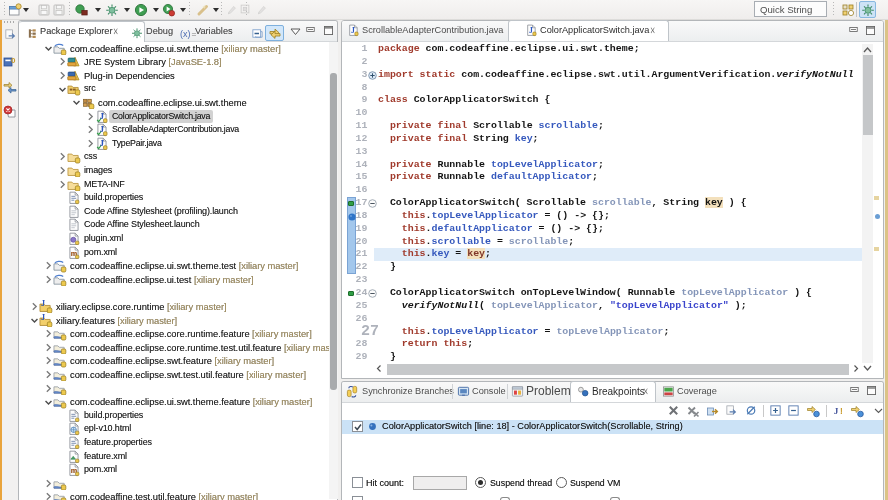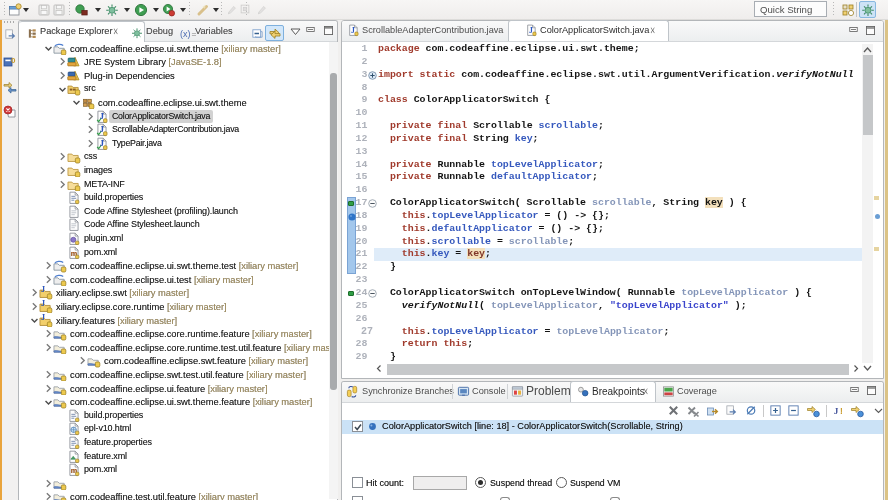--- a/index.html
+++ b/index.html
@@ -510,29 +510,20 @@
     </div>
 <div class="trow" style="left:0;top:230.7px;width:318px;">
       <svg class="abs" style="left:23px;top:0px" width="13" height="13" viewBox="0 0 14 14">
         <use href="#chevR"></use>
       </svg>
       <svg class="abs" style="left:34px;top:0px" width="13.6" height="13.6" viewBox="0 0 14 14">
         <use href="#prj"></use>
       </svg>
       <div class="abs fP" style="left:51px;top:0;">com.codeaffine.eclipse.ui.test<span class="dec"> [xiliary master]</span></div>
     </div>
-<div class="trow" style="left:0;top:244.3px;width:318px;">
-      <svg class="abs" style="left:9px;top:0px" width="13" height="13" viewBox="0 0 14 14">
-        <use href="#chevR"></use>
-      </svg>
-      <svg class="abs" style="left:20px;top:0px" width="13.6" height="13.6" viewBox="0 0 14 14">
-        <use href="#jprj"></use>
-      </svg>
-      <div class="abs fP" style="left:37px;top:0;">xiliary.eclipse.swt<span class="dec"> [xiliary master]</span></div>
-    </div>
 <div class="trow" style="left:0;top:257.9px;width:318px;">
       <svg class="abs" style="left:9px;top:0px" width="13" height="13" viewBox="0 0 14 14">
         <use href="#chevR"></use>
       </svg>
       <svg class="abs" style="left:20px;top:0px" width="13.6" height="13.6" viewBox="0 0 14 14">
         <use href="#jprj"></use>
       </svg>
       <div class="abs fP" style="left:37px;top:0;">xiliary.eclipse.core.runtime<span class="dec"> [xiliary master]</span></div>
     </div>
 <div class="trow" style="left:0;top:271.5px;width:318px;">
@@ -555,21 +546,21 @@
     </div>
 <div class="trow" style="left:0;top:298.7px;width:318px;">
       <svg class="abs" style="left:23px;top:0px" width="13" height="13" viewBox="0 0 14 14">
         <use href="#chevR"></use>
       </svg>
       <svg class="abs" style="left:34px;top:0px" width="13.6" height="13.6" viewBox="0 0 14 14">
         <use href="#featp"></use>
       </svg>
       <div class="abs fP" style="left:51px;top:0;">com.codeaffine.eclipse.core.runtime.test.util.feature<span class="dec"> [xiliary maste</span></div>
     </div>
-<div class="trow" style="left:0;top:312.3px;width:318px;margin-left:34px;">
+<div class="trow" style="left:0;top:312.3px;width:318px;">
       <svg class="abs" style="left:23px;top:0px" width="13" height="13" viewBox="0 0 14 14">
         <use href="#chevR"></use>
       </svg>
       <svg class="abs" style="left:34px;top:0px" width="13.6" height="13.6" viewBox="0 0 14 14">
         <use href="#featp"></use>
       </svg>
       <div class="abs fP" style="left:51px;top:0;">com.codeaffine.eclipse.swt.feature<span class="dec"> [xiliary master]</span></div>
     </div>
 <div class="trow" style="left:0;top:325.9px;width:318px;">
       <svg class="abs" style="left:23px;top:0px" width="13" height="13" viewBox="0 0 14 14">
@@ -580,21 +571,20 @@
       </svg>
       <div class="abs fP" style="left:51px;top:0;">com.codeaffine.eclipse.swt.test.util.feature<span class="dec"> [xiliary master]</span></div>
     </div>
 <div class="trow" style="left:0;top:339.5px;width:318px;">
       <svg class="abs" style="left:23px;top:0px" width="13" height="13" viewBox="0 0 14 14">
         <use href="#chevR"></use>
       </svg>
       <svg class="abs" style="left:34px;top:0px" width="13.6" height="13.6" viewBox="0 0 14 14">
         <use href="#featp"></use>
       </svg>
-      <div class="abs fP" style="left:51px;top:0;">com.codeaffine.eclipse.ui.feature<span class="dec"> [xiliary master]</span></div>
     </div>
 <div class="trow" style="left:0;top:353.1px;width:318px;">
       <svg class="abs" style="left:23px;top:0.5px" width="13" height="13" viewBox="0 0 14 14">
         <use href="#chevD"></use>
       </svg>
       <svg class="abs" style="left:34px;top:0px" width="13.6" height="13.6" viewBox="0 0 14 14">
         <use href="#featp"></use>
       </svg>
       <div class="abs fP" style="left:51px;top:0;">com.codeaffine.eclipse.ui.swt.theme.feature<span class="dec"> [xiliary master]</span></div>
     </div>
@@ -720,21 +710,21 @@
 <div class="abs mono num" style="left:0;top:232.1px;width:25.5px;text-align:right;font-size:9.92px;line-height:12.84px;">23</div>
 <div class="abs mono num" style="left:0;top:245.0px;width:25.5px;text-align:right;font-size:9.92px;line-height:12.84px;">24</div>
 <svg class="abs" style="left:26px;top:247.2px" width="9" height="9" viewBox="0 0 9 9">
       <circle cx="4.5" cy="4.5" r="3.8" fill="#fcfcfc" stroke="#9aa4ae" stroke-width="0.9"></circle>
       <path d="M2.3 4.5 h4.4" stroke="#4a5560" stroke-width="1"></path>
     </svg>
 <div class="abs mono" style="left:36px;top:245.0px;font-size:9.92px;line-height:12.84px;color:#141414;white-space:pre;">  ColorApplicatorSwitch onTopLevelWindow( Runnable <span class="p">topLevelApplicator</span> ) {</div>
 <div class="abs mono num" style="left:0;top:257.8px;width:25.5px;text-align:right;font-size:9.92px;line-height:12.84px;">25</div>
 <div class="abs mono" style="left:36px;top:257.8px;font-size:9.92px;line-height:12.84px;color:#141414;white-space:pre;">    <span class="it">verifyNotNull</span>( <span class="p">topLevelApplicator</span>, <span class="s">"topLevelApplicator"</span> );</div>
 <div class="abs mono num" style="left:0;top:270.6px;width:25.5px;text-align:right;font-size:9.92px;line-height:12.84px;">26</div>
-<div class="abs mono num" style="left:0;top:283.5px;width:25.5px;text-align:right;font-size:10px;line-height:12.84px;padding-left:19px;">27</div>
+<div class="abs mono num" style="left:0;top:283.5px;width:25.5px;text-align:right;font-size:15px;line-height:12.84px;padding-left:19px;">27</div>
 <div class="abs mono" style="left:36px;top:283.5px;font-size:9.92px;line-height:12.84px;color:#141414;white-space:pre;">    <span class="k">this</span>.<span class="f">topLevelApplicator</span> = <span class="p">topLevelApplicator</span>;</div>
 <div class="abs mono num" style="left:0;top:296.3px;width:25.5px;text-align:right;font-size:9.92px;line-height:12.84px;">28</div>
 <div class="abs mono" style="left:36px;top:296.3px;font-size:9.92px;line-height:12.84px;color:#141414;white-space:pre;">    <span class="k">return this</span>;</div>
 <div class="abs mono num" style="left:0;top:309.2px;width:25.5px;text-align:right;font-size:9.92px;line-height:12.84px;">29</div>
 <div class="abs mono" style="left:36px;top:309.2px;font-size:9.92px;line-height:12.84px;color:#141414;white-space:pre;">  }</div>
 </div>
 <div class="abs" style="left:862px;top:44px;width:11px;height:319px;background:#f3f3f3;"></div>
 <svg class="abs" style="left:863px;top:46px" width="9" height="8" viewBox="0 0 9 8">
     <path d="M1 6 L4.5 2 L8 6" fill="none" stroke="#5a5a5a" stroke-width="1.3"></path>
   </svg>

